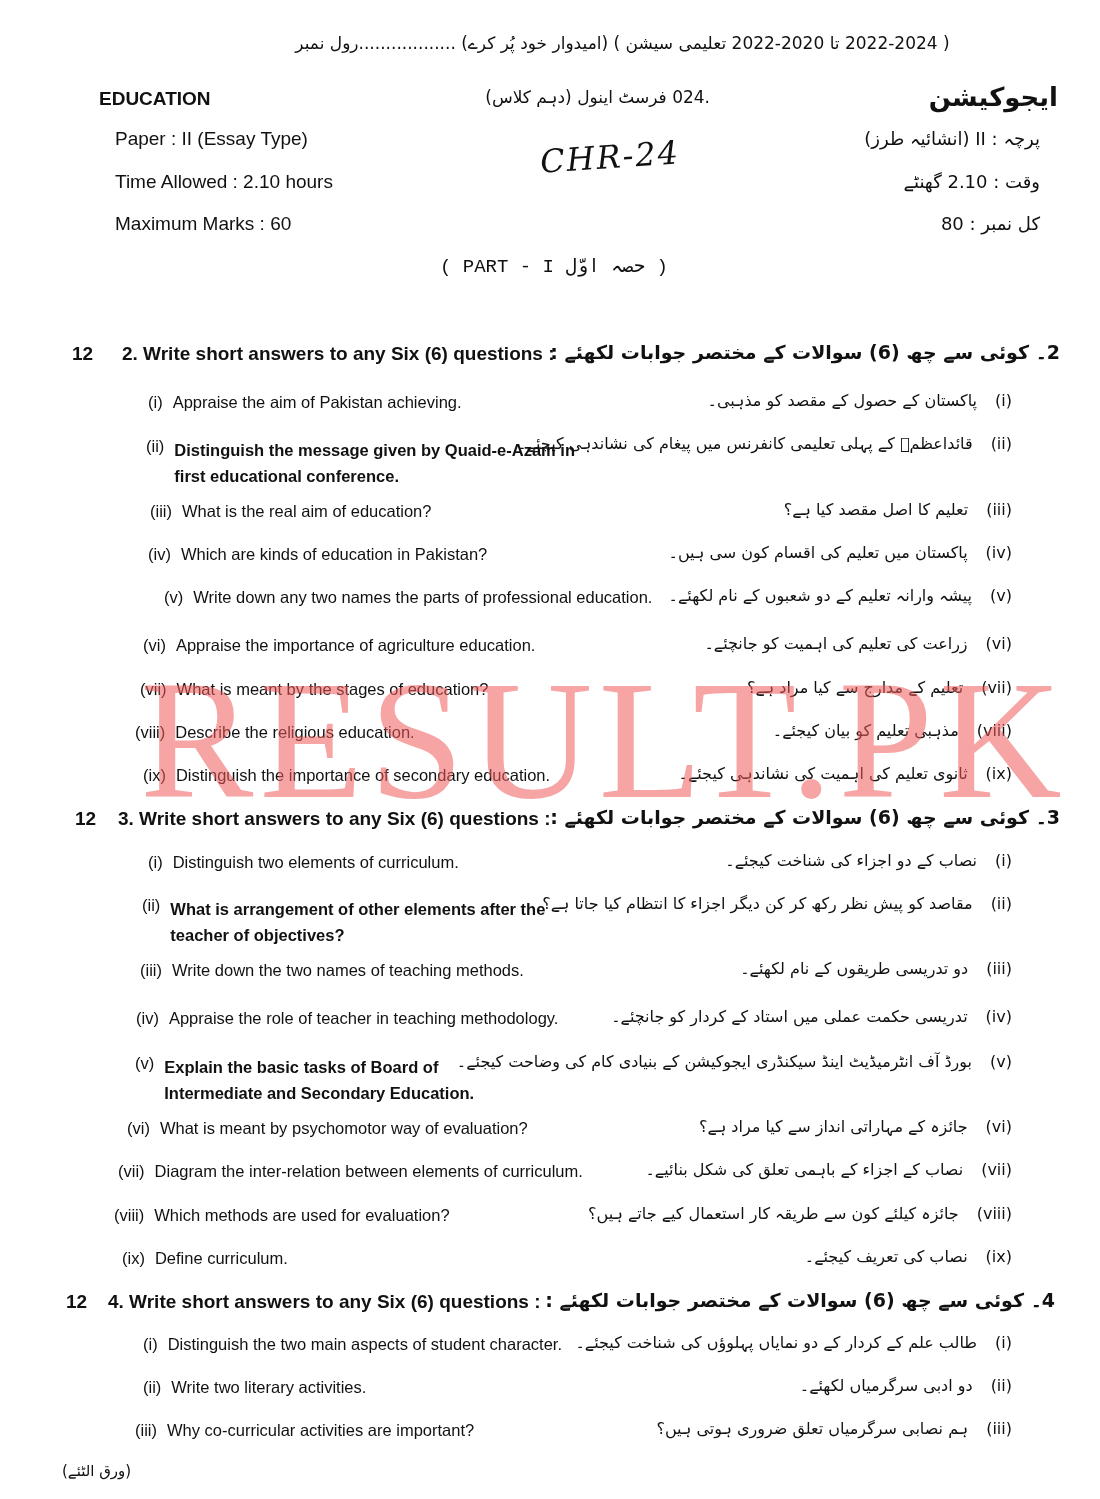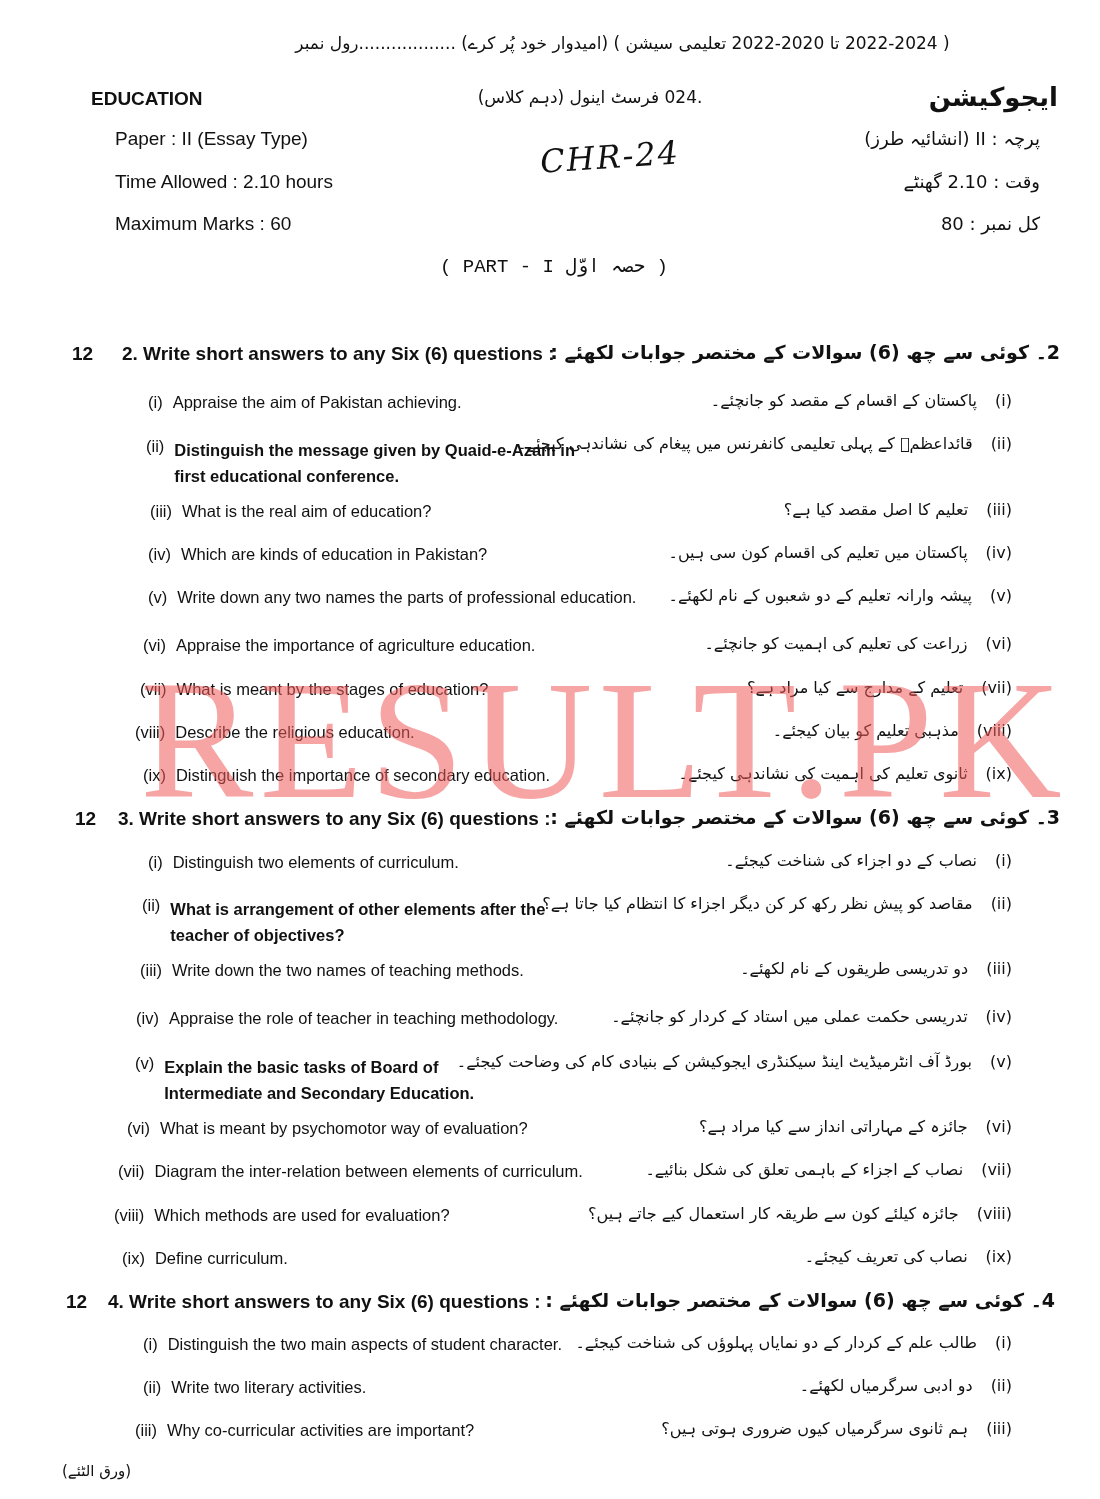--- a/index.html
+++ b/index.html
@@ -1,22 +1,22 @@
 <!DOCTYPE html>
 <html><head>
 <meta charset="utf-8">
 <style>
   html, body { margin: 0; padding: 0; background: #ffffff; }
   body { width: 1100px; height: 1499px; position: relative; overflow: hidden;
          font-family: "Liberation Sans", "DejaVu Sans", sans-serif; color: #111; }
   .abs { position: absolute; white-space: nowrap; }
   .urdu { direction: rtl; font-family: "DejaVu Sans", sans-serif; }
   .hdr-line { top: 33px; left: 195px; width: 855px; font-size: 17px; text-align: center; }
-  .subject-en { left: 91px; top: 88px; font-size: 19px; font-weight: bold; }
-  .subject-code { left: 470px; top: 87px; width: 240px; font-size: 17px; text-align: center; }
+  .subject-en { left: 99px; top: 88px; font-size: 19px; font-weight: bold; }
+  .subject-code { left: 470px; top: 87px; width: 240px; font-size: 17px; }
   .subject-ur { right: 42px; top: 82px; font-size: 26px; font-weight: bold; }
   .meta-en { left: 115px; font-size: 19px; }
   .meta-ur { right: 60px; font-size: 18px; }
   .handwritten { left: 540px; top: 138px; font-size: 32px; font-style: italic;
                  font-family: "DejaVu Serif", serif; letter-spacing: 2px; transform: rotate(-4deg); }
   .part { left: 440px; top: 254px; width: 220px; font-size: 19px; text-align: center;
           font-family: Liberation Mono, monospace; }
   .q-head { font-size: 19px; font-weight: bold; }
   .marks { left: 72px; }
   .q-ur-head { font-size: 19px; font-weight: bold; }
@@ -46,32 +46,32 @@
 <div class="abs urdu meta-ur" style="top:213px">کل نمبر  :  80</div>
 
 <div class="abs handwritten">CHR-24</div>
 <div class="abs part">( PART - I   حصہ اوّل )</div>
 
 <div class="abs q-head marks" style="top:343px">12</div>
 <div class="abs q-head" style="left:122px;top:343px">2.  Write short answers to any Six (6) questions :</div>
 <div class="abs urdu q-ur-head" style="right:40px;top:341px">2۔  کوئی سے چھ (6) سوالات کے مختصر جوابات لکھئے :</div>
 
 <div class="abs item-en" style="left:148px;top:393px"><span class="num">(i)</span><span>Appraise the aim of Pakistan achieving.</span></div>
-<div class="abs urdu item-ur" style="right:88px;top:391px"><span class="num">(i)</span><span>پاکستان کے اقسام کے مقصد کو جانچئے۔</span></div>
+<div class="abs urdu item-ur" style="right:88px;top:391px"><span class="num">(i)</span><span>پاکستان کے حصول کے مقصد کو مذہبی۔</span></div>
 
 <div class="abs item-en" style="left:146px;top:437px"><span class="num">(ii)</span><span class="wrap2" style="display:inline-block;vertical-align:top;width:430px">Distinguish the message given by Quaid-e-Azam in first educational conference.</span></div>
 <div class="abs urdu item-ur" style="right:88px;top:434px"><span class="num">(ii)</span><span>قائداعظمؒ کے پہلی تعلیمی کانفرنس میں پیغام کی نشاندہی کیجئے۔</span></div>
 
 <div class="abs item-en" style="left:150px;top:502px"><span class="num">(iii)</span><span>What is the real aim of education?</span></div>
 <div class="abs urdu item-ur" style="right:88px;top:500px"><span class="num">(iii)</span><span>تعلیم کا اصل مقصد کیا ہے؟</span></div>
 
 <div class="abs item-en" style="left:148px;top:545px"><span class="num">(iv)</span><span>Which are kinds of education in Pakistan?</span></div>
 <div class="abs urdu item-ur" style="right:88px;top:543px"><span class="num">(iv)</span><span>پاکستان میں تعلیم کی اقسام کون سی ہیں۔</span></div>
 
-<div class="abs item-en" style="left:148px;top:588px"><span class="num">(v)</span><span>Write down any two names the parts of professional education.</span></div>
+<div class="abs item-en" style="left:164px;top:588px"><span class="num">(v)</span><span>Write down any two names the parts of professional education.</span></div>
 <div class="abs urdu item-ur" style="right:88px;top:586px"><span class="num">(v)</span><span>پیشہ وارانہ تعلیم کے دو شعبوں کے نام لکھئے۔</span></div>
 
 <div class="abs item-en" style="left:143px;top:636px"><span class="num">(vi)</span><span>Appraise the importance of agriculture education.</span></div>
 <div class="abs urdu item-ur" style="right:88px;top:634px"><span class="num">(vi)</span><span>زراعت کی تعلیم کی اہمیت کو جانچئے۔</span></div>
 
 <div class="abs item-en" style="left:140px;top:680px"><span class="num">(vii)</span><span>What is meant by the stages of education?</span></div>
 <div class="abs urdu item-ur" style="right:88px;top:678px"><span class="num">(vii)</span><span>تعلیم کے مدارج سے کیا مراد ہے؟</span></div>
 
 <div class="abs item-en" style="left:135px;top:723px"><span class="num">(viii)</span><span>Describe the religious education.</span></div>
 <div class="abs urdu item-ur" style="right:88px;top:721px"><span class="num">(viii)</span><span>مذہبی تعلیم کو بیان کیجئے۔</span></div>
@@ -114,17 +114,17 @@
 <div class="abs q-head" style="left:108px;top:1291px">4.  Write short answers to any Six (6) questions :</div>
 <div class="abs urdu q-ur-head" style="right:45px;top:1289px">4۔  کوئی سے چھ (6) سوالات کے مختصر جوابات لکھئے :</div>
 
 <div class="abs item-en" style="left:143px;top:1335px"><span class="num">(i)</span><span>Distinguish the two main aspects of student character.</span></div>
 <div class="abs urdu item-ur" style="right:88px;top:1333px"><span class="num">(i)</span><span>طالب علم کے کردار کے دو نمایاں پہلوؤں کی شناخت کیجئے۔</span></div>
 
 <div class="abs item-en" style="left:143px;top:1378px"><span class="num">(ii)</span><span>Write two literary activities.</span></div>
 <div class="abs urdu item-ur" style="right:88px;top:1376px"><span class="num">(ii)</span><span>دو ادبی سرگرمیاں لکھئے۔</span></div>
 
 <div class="abs item-en" style="left:135px;top:1421px"><span class="num">(iii)</span><span>Why co-curricular activities are important?</span></div>
-<div class="abs urdu item-ur" style="right:88px;top:1419px"><span class="num">(iii)</span><span>ہم ثانوی سرگرمیاں کیوں ضروری ہوتی ہیں؟</span></div>
+<div class="abs urdu item-ur" style="right:88px;top:1419px"><span class="num">(iii)</span><span>ہم نصابی سرگرمیاں تعلق ضروری ہوتی ہیں؟</span></div>
 
 <div class="abs urdu footer-ur">(ورق الٹئے)</div>
 
 <div class="abs watermark">RESULT.PK</div>
 
 </body></html>

